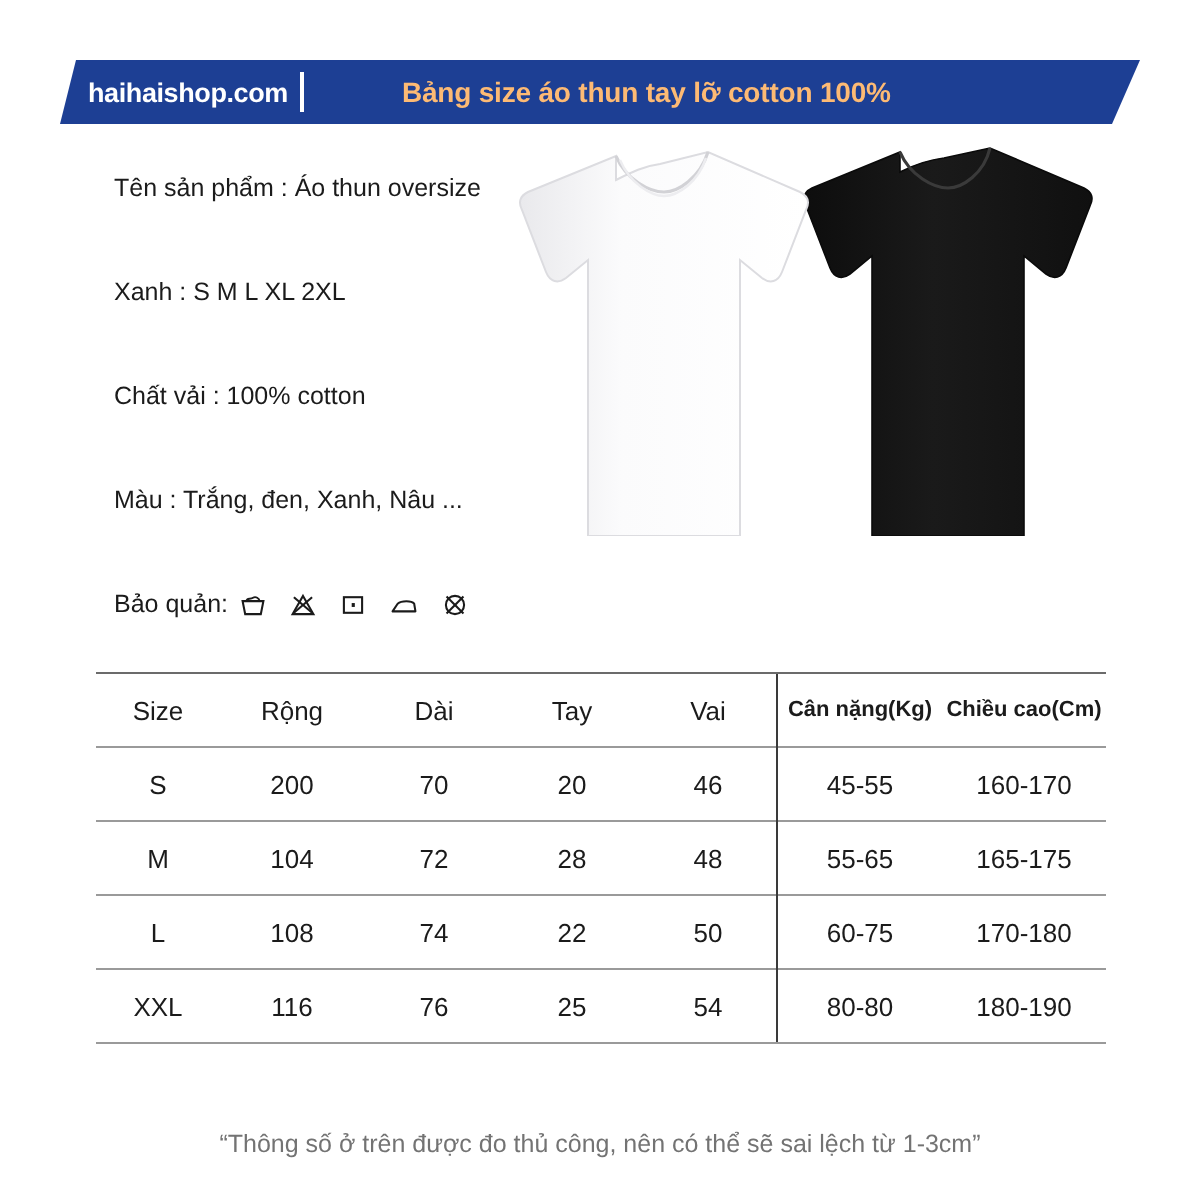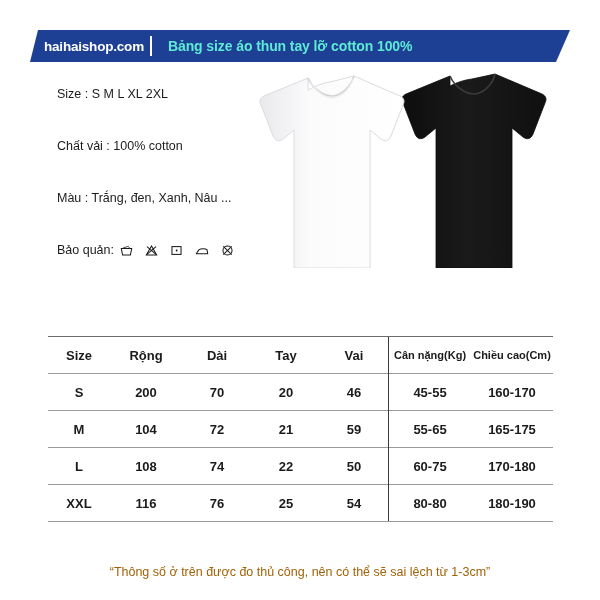--- a/index.html
+++ b/index.html
@@ -45,25 +45,26 @@
     white-space: nowrap;
   }
   .banner-sep {
     width: 2px;
     height: 20px;
     background: #ffffff;
     margin: 0 16px 0 6px;
     flex: 0 0 auto;
   }
   .banner-title {
-    color: #5eead4;
+    color: #fdba74;
     font-size: 14px;
     font-weight: bold;
     letter-spacing: -0.1px;
     white-space: nowrap;
+    margin-left: 33px;
   }
 
   
   .specs {
     position: absolute;
     left: 57px;
     top: 86px;
     width: 240px;
   }
   .spec-line {
@@ -103,21 +104,21 @@
     left: 48px;
     top: 336px;
     width: 504px;
     border-collapse: collapse;
     table-layout: fixed;
   }
   .size-table th,
   .size-table td {
     text-align: center;
     font-size: 13px;
-    font-weight: bold;
+    font-weight: normal;
     color: #1b1b1b;
     padding: 0;
     height: 36px;
     vertical-align: middle;
     border-top: 1.6px solid #9a9a9a;
   }
   .size-table thead th { border-top: 1.6px solid #6b6b6b; }
   .size-table tbody tr:last-child td { border-bottom: 1.6px solid #9a9a9a; }
   .size-table th.hx { font-weight: bold; font-size: 11px; text-align: center; }
   .col-div { border-left: 1.6px solid #3a3a3a; }
@@ -132,37 +133,38 @@
   .c6 { width: 82px; }
 
   
   .footnote {
     position: absolute;
     left: 0;
     top: 565px;
     width: 600px;
     text-align: center;
     font-size: 12.5px;
-    color: #a16207;
+    color: #737373;
     white-space: nowrap;
   }
 </style>
 </head>
 <body>
 
 <div class="banner-wrap">
   <div class="banner">
     <span class="banner-site">haihaishop.com</span>
     <span class="banner-sep"></span>
     <span class="banner-title">Bảng size áo thun tay lỡ cotton 100%</span>
   </div>
 </div>
 
 <div class="specs">
-  <div class="spec-line">Size : S M L XL 2XL</div>
+  <div class="spec-line">Tên sản phẩm : Áo thun oversize</div>
+  <div class="spec-line">Xanh : S M L XL 2XL</div>
   <div class="spec-line">Chất vải : 100% cotton</div>
   <div class="spec-line">Màu : Trắng, đen, Xanh, Nâu ...</div>
   <div class="spec-line spec-care">
     <span class="care-label">Bảo quản:</span>
     <span class="care-icons">
       <span>
         <svg width="13" height="13" viewBox="0 0 20 20">
             <path d="M2 7 L18 7 L16 17 L4 17 Z" fill="none" stroke="#1b1b1b" stroke-width="1.6"></path>
             <path d="M5 7 C5 4, 8 6, 10 4.5 C12 3, 15 5, 15 7" fill="none" stroke="#1b1b1b" stroke-width="1.4"></path>
           </svg>
@@ -277,22 +279,22 @@
       <td>70</td>
       <td>20</td>
       <td>46</td>
       <td class="col-div">45-55</td>
       <td>160-170</td>
     </tr>
     <tr>
       <td>M</td>
       <td>104</td>
       <td>72</td>
-      <td>21</td>
-      <td>59</td>
+      <td>28</td>
+      <td>48</td>
       <td class="col-div">55-65</td>
       <td>165-175</td>
     </tr>
     <tr>
       <td>L</td>
       <td>108</td>
       <td>74</td>
       <td>22</td>
       <td>50</td>
       <td class="col-div">60-75</td>

